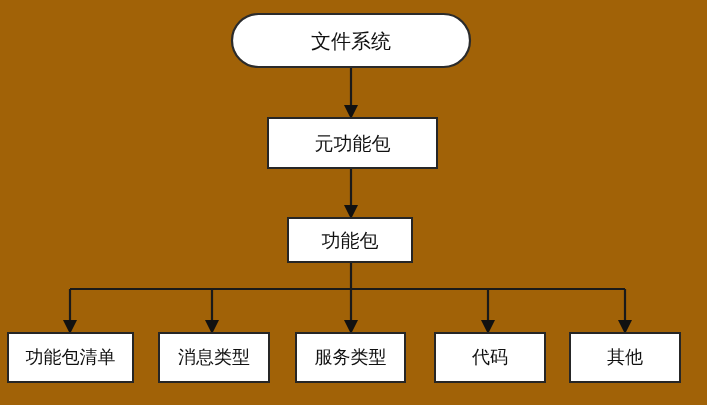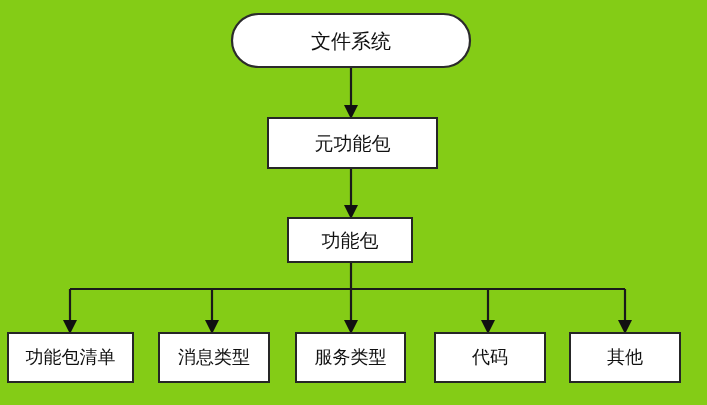--- a/index.html
+++ b/index.html
@@ -11,21 +11,21 @@
   body {
     width: 707px;
     height: 405px;
     overflow: hidden;
     font-family: "DejaVu Sans", "Liberation Sans", sans-serif;
   }
   #diagram-root {
     position: relative;
     width: 707px;
     height: 405px;
-    background: #84cc16;
+    background: #a16207;
   }
   svg#flow-svg {
     display: block;
     width: 707px;
     height: 405px;
   }
   .node-shape {
     fill: #ffffff;
     stroke: #262626;
     stroke-width: 2;

